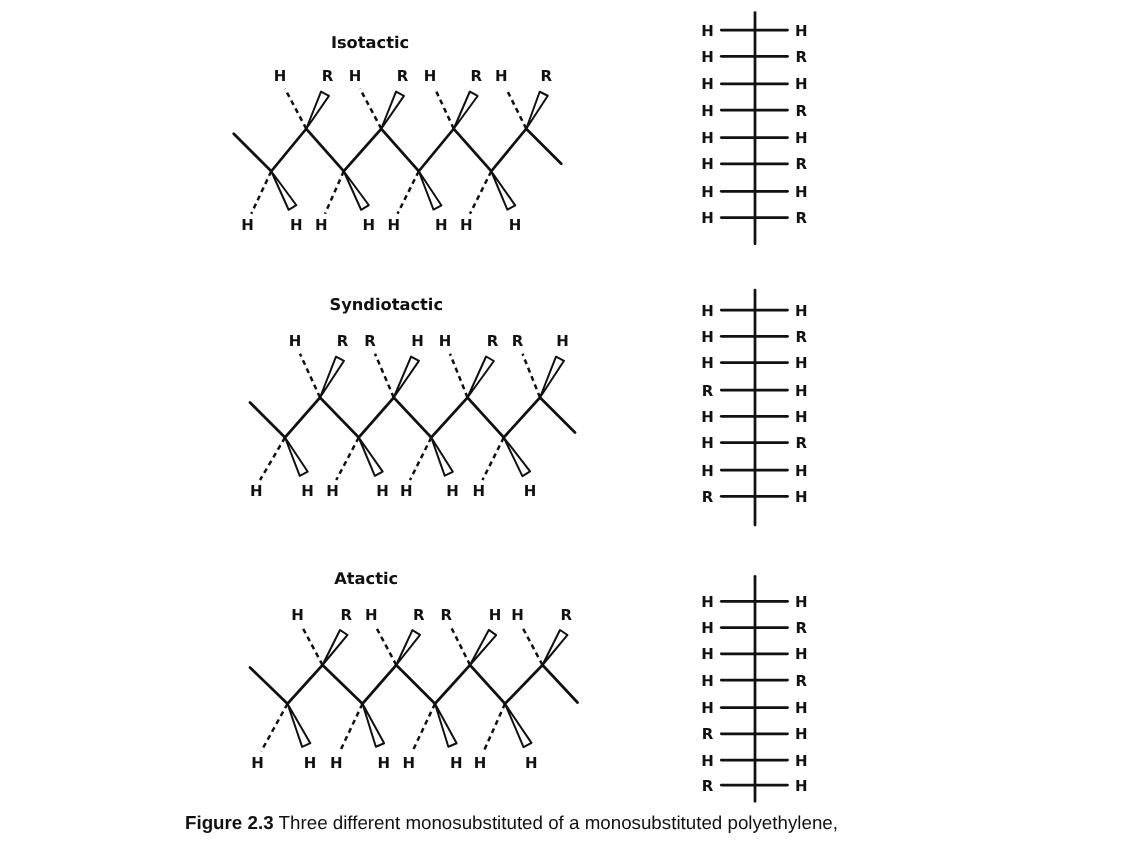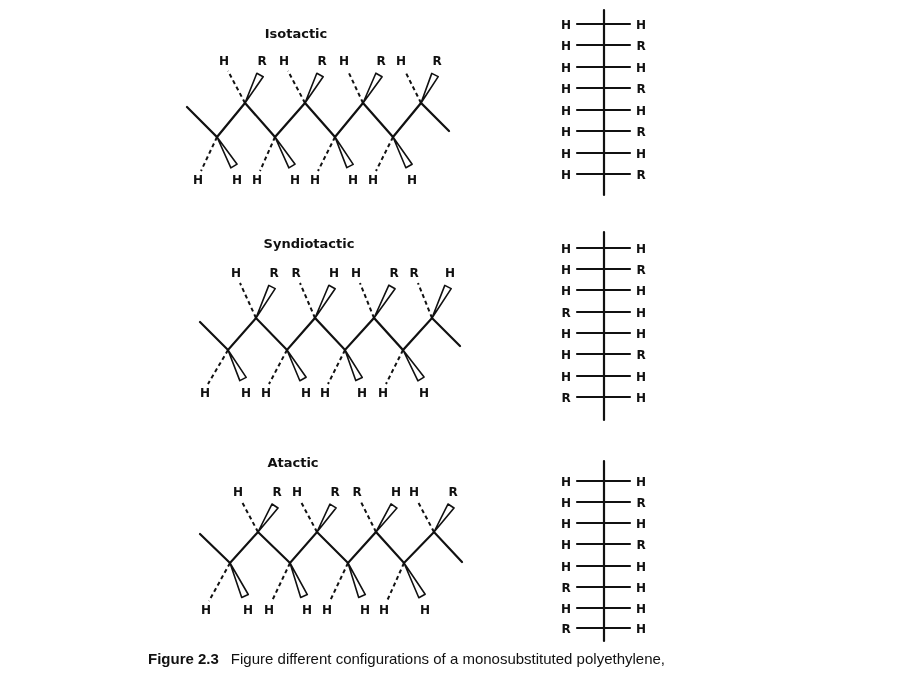--- a/index.html
+++ b/index.html
@@ -54,21 +54,21 @@
       position: absolute;
       left: 148px;
       top: 650px;
       font-family: "Liberation Sans", sans-serif;
       font-size: 15px;
       color: #111;
       white-space: nowrap;
     }
     #caption .fig-label {
       font-weight: bold;
-      margin-right: 12px;
+      margin-right: 4px;
       text-align: center;
     }
   </style>
 </head>
 <body>
 
 <svg id="figure" width="900" height="675" viewBox="0 0 900 675" xmlns="http://www.w3.org/2000/svg">
   <g id="panel-0">
       <text x="296" y="38" class="title-text" text-anchor="middle">Isotactic</text>
       <polyline points="187,107 217,137 245,103 275,137 305,103 335,137 363,103 393,137 421,103 449,131" class="bond"></polyline>
@@ -254,14 +254,14 @@
         <text x="566" y="612.5" class="atom" text-anchor="middle">H</text>
         <text x="641" y="612.5" class="atom" text-anchor="middle">H</text>
         <line x1="577" y1="628" x2="630" y2="628" class="bond"></line>
         <text x="566" y="632.5" class="atom" text-anchor="middle">R</text>
         <text x="641" y="632.5" class="atom" text-anchor="middle">H</text>
       </g>
     </g>
 </svg>
 
 <div id="caption">
-  <span class="fig-label">Figure 2.3</span><span>Figure different configurations of a monosubstituted polyethylene,</span>
+  <span class="fig-label">Figure 2.3</span><span>Three different monosubstituted of a monosubstituted polyethylene,</span>
 </div>
 
 </body></html>

